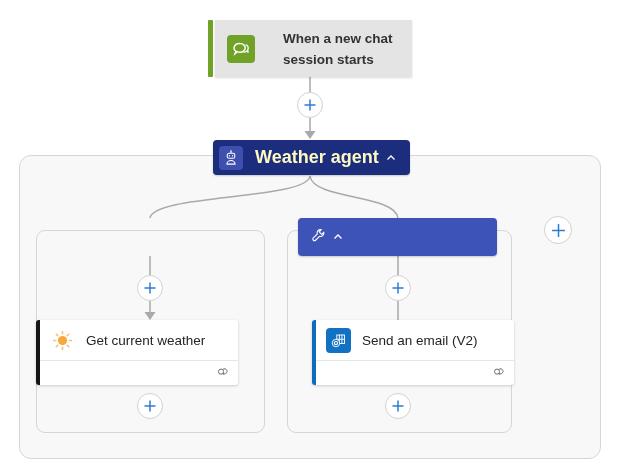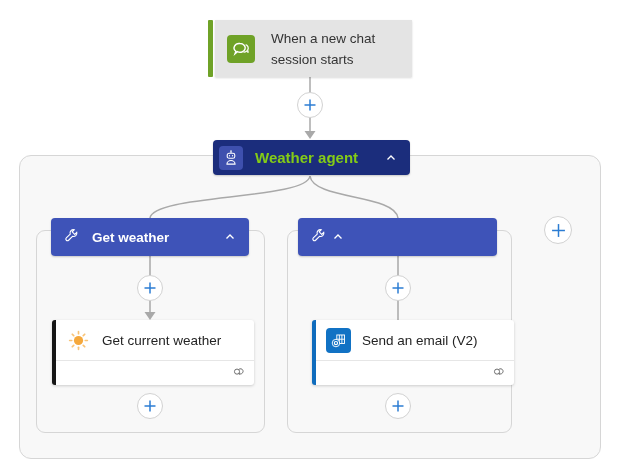--- a/index.html
+++ b/index.html
@@ -16,45 +16,45 @@
   
   .wires{position:absolute;left:0;top:0;z-index:3;pointer-events:none;}
 
   
   .trigger{position:absolute;left:208px;top:20px;width:204px;height:57px;display:flex;z-index:4;}
   .trigger .accent{width:5px;background:#6fa227;border-radius:1px;}
   .trigger .body{margin-left:2px;flex:1;background:#e4e4e4;display:flex;align-items:center;
     padding:0 10px 0 12px;box-shadow:0 1px 2px rgba(0,0,0,.15);}
   .trigger .chip{width:28px;height:28px;border-radius:4px;background:#6fa227;flex:0 0 auto;
     display:flex;align-items:center;justify-content:center;}
-  .trigger .label{margin-left:16px;font-size:13.5px;font-weight:400;color:#333;line-height:21px;}
+  .trigger .label{margin-left:28px;font-size:13.5px;font-weight:700;color:#333;line-height:21px;}
 
   
   .agent-node{position:absolute;left:213px;top:140px;width:197px;height:35px;background:#1b2d7c;
     border-radius:4px;display:flex;align-items:center;padding:0 8px 0 6px;box-sizing:border-box;
     z-index:4;box-shadow:0 1px 2px rgba(0,0,0,.2);cursor:pointer;}
   .agent-node .chip{width:24px;height:24px;border-radius:4px;background:#3e50ae;
     display:flex;align-items:center;justify-content:center;flex:0 0 auto;}
-  .agent-node .label{margin-left:12px;flex:1;font-size:15px;font-weight:700;color:#84cc16;}
+  .agent-node .label{margin-left:12px;flex:1;font-size:18px;font-weight:700;color:#fef9c3;}
 
   
   .tool-header{position:absolute;top:218px;height:38px;background:#3e53b8;border-radius:4px;
     display:flex;align-items:center;padding:0 8px 0 12px;box-sizing:border-box;z-index:4;
     box-shadow:0 1px 2px rgba(0,0,0,.2);cursor:pointer;}
   .tool-header.left{left:51px;width:198px;}
   .tool-header.right{left:298px;width:199px;}
   .tool-header .label{margin-left:12px;flex:1;font-size:13.5px;font-weight:700;color:#fff;}
 
   .chev-btn{width:22px;height:22px;display:flex;align-items:center;justify-content:center;
     background:transparent;border:none;padding:0;cursor:pointer;}
 
   
   .action-card{position:absolute;top:320px;width:198px;height:65px;background:#fff;
     border-radius:3px;box-shadow:0 1px 3px rgba(0,0,0,.18);z-index:4;cursor:pointer;}
-  .action-card.left{left:52px;border-left:4px solid #161616;}
+  .action-card.left{left:36px;border-left:4px solid #161616;}
   .action-card.right{left:302px;border-left:4px solid #0f6cbd;margin-left:10px;}
   .action-card .titlerow{height:40px;display:flex;align-items:center;padding-left:10px;}
   .action-card .chip{width:25px;height:25px;border-radius:4px;display:flex;align-items:center;
     justify-content:center;flex:0 0 auto;}
   .action-card .chip.outlook{background:#1172c4;}
   .action-card .label{margin-left:11px;font-size:13.5px;color:#242424;white-space:nowrap;}
   .action-card .divider{height:1px;background:#e6e6e6;}
   .action-card .footer{height:23px;display:flex;align-items:center;justify-content:flex-end;
     padding-right:8px;}
 
@@ -127,33 +127,20 @@
       </svg>
     </span>
     <span class="label">Weather agent</span>
     <button class="chev-btn">
       <svg width="14" height="14" viewBox="0 0 18 18">
         <path d="M4.5 11 L9 6.5 L13.5 11" fill="none" stroke="#fff" stroke-width="1.7"></path>
       </svg>
     </button>
   </div>
 
-  <div class="tool-header left">
-    <span>
-      <svg width="17" height="17" viewBox="0 0 20 20">
-        <path d="M16.2 6.3 a3.9 3.9 0 0 1 -5 4.7 L6.6 15.6 a1.9 1.9 0 0 1 -2.7 -2.7 L8.5 8.3 a3.9 3.9 0 0 1 4.7 -5 L10.8 5.7 l3 3 Z" fill="none" stroke="#fff" stroke-width="1.3"></path>
-      </svg>
-    </span>
-    <span class="label">Get weather</span>
-    <button class="chev-btn">
-      <svg width="14" height="14" viewBox="0 0 18 18">
-        <path d="M4.5 11 L9 6.5 L13.5 11" fill="none" stroke="#fff" stroke-width="1.7"></path>
-      </svg>
-    </button>
-  </div>
 
   <div class="tool-header right">
     <span>
       <svg width="17" height="17" viewBox="0 0 20 20">
         <path d="M16.2 6.3 a3.9 3.9 0 0 1 -5 4.7 L6.6 15.6 a1.9 1.9 0 0 1 -2.7 -2.7 L8.5 8.3 a3.9 3.9 0 0 1 4.7 -5 L10.8 5.7 l3 3 Z" fill="none" stroke="#fff" stroke-width="1.3"></path>
       </svg>
     </span>
     <button class="chev-btn">
       <svg width="14" height="14" viewBox="0 0 18 18">
         <path d="M4.5 11 L9 6.5 L13.5 11" fill="none" stroke="#fff" stroke-width="1.7"></path>

